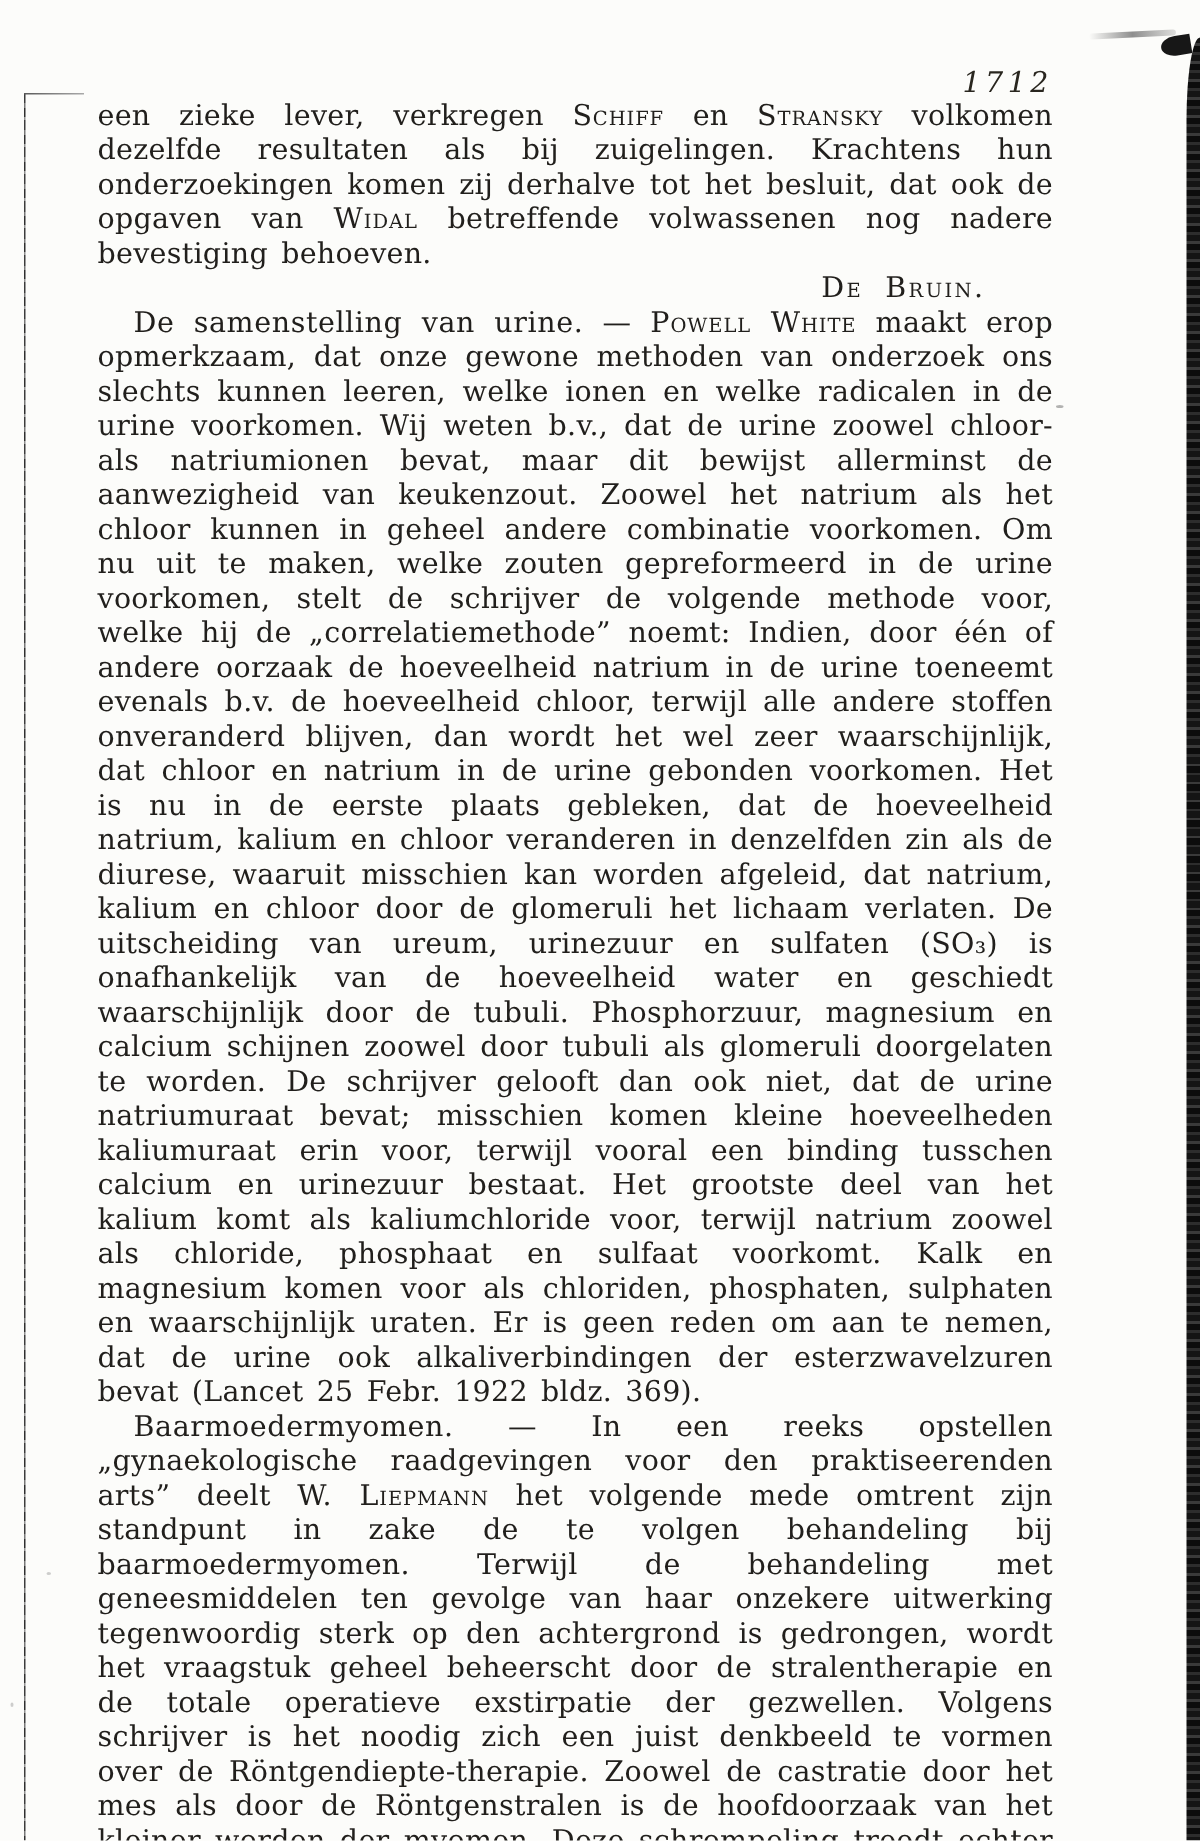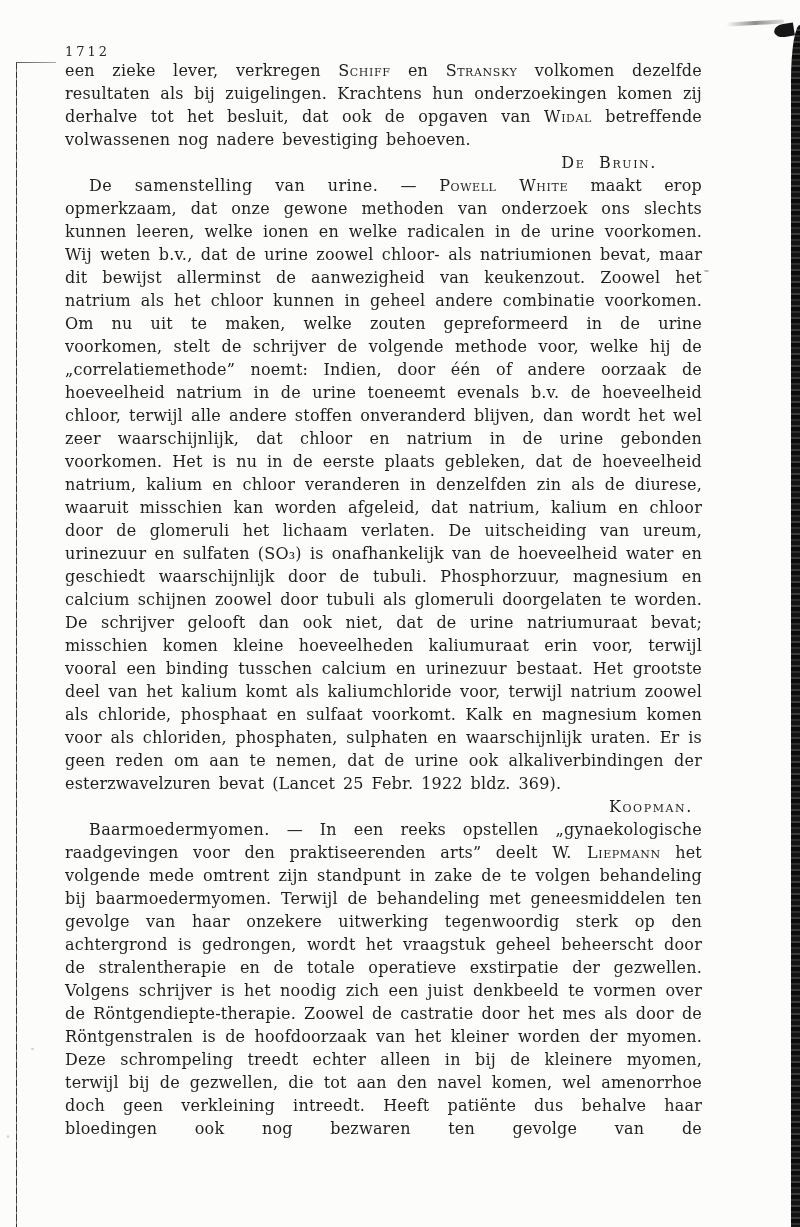--- a/index.html
+++ b/index.html
@@ -47,45 +47,46 @@
   .speck { position: absolute; border-radius: 50%; background: rgba(40,40,40,.22); }
   .speck.s1 { left: 31px;  top: 1048px; width: 3px; height: 2px; }
   .speck.s2 { left: 7px;   top: 1135px; width: 2px; height: 3px; }
   .speck.s3 { left: 704px; top: 270px;  width: 5px; height: 2px; background: rgba(40,40,40,.35); }
   
   .content {
     position: absolute; left: 65px; top: 0; width: 637px;
   }
   .page-number {
     margin-top: 44px;
-    text-align: left;
-    font-size: 13px;
+    text-align: right;
+    font-size: 19px;
     letter-spacing: 3px;
     color: #29261f;
+    font-style: italic;
   }
   p.body-text {
     margin: 0;
-    font-size: 16px;
+    font-size: 19px;
     line-height: 23px;
     text-align: justify;
     word-spacing: 2.5px;
     letter-spacing: 0.2px;
   }
   .continued { margin-top: 21px; }
   .indented { text-indent: 24px; margin-top: 9px; }
   .justify-last { text-align-last: justify; }
   .article-title {
     font-weight: 400;
     letter-spacing: 0.4px;
   }
   .seg-sc, .signature { font-variant: small-caps; }
   .seg-sc { letter-spacing: 0.6px; }
   .seg-i { }
   .signature {
-    font-size: 16px;
+    font-size: 19px;
     line-height: 23px;
     text-align: right;
     letter-spacing: 1.6px;
     word-spacing: 7px;
     margin: 0;
   }
   .sig-debruin { padding-right: 45px; }
   .sig-koopman { padding-right: 9px; }
 </style>
 </head>
@@ -103,18 +104,17 @@
   <div class="speck s3"></div>
 
   <div class="content">
 
     <div class="page-number">1712</div>
 
     <p class="body-text continued"><span class="seg-t">een zieke lever, verkregen </span><span class="seg-sc">Schiff</span><span class="seg-t"> en </span><span class="seg-sc">Stransky</span><span class="seg-t"> volkomen dezelfde resultaten als bij zuigelingen. Krachtens hun onderzoekingen komen zij derhalve tot het besluit, dat ook de opgaven van </span><span class="seg-sc">Widal</span><span class="seg-t"> betreffende volwassenen nog nadere bevestiging behoeven.</span></p>
     <div class="signature sig-debruin">De Bruin.</div>
 
     <p class="body-text indented"><span class="article-title">De samenstelling van urine.</span><span><span class="seg-t"> — </span><span class="seg-sc">Powell White</span><span class="seg-t"> maakt erop opmerkzaam, dat onze gewone methoden van onderzoek ons slechts kunnen leeren, welke ionen en welke radicalen in de urine voorkomen. Wij weten b.v., dat de urine zoowel chloor- als natriumionen bevat, maar dit bewijst allerminst de aanwezigheid van keukenzout. Zoowel het natrium als het chloor kunnen in geheel andere combinatie voorkomen. Om nu uit te maken, welke zouten gepreformeerd in de urine voorkomen, stelt de schrijver de volgende methode voor, welke hij de „correlatiemethode” noemt: Indien, door één of andere oorzaak de hoeveelheid natrium in de urine toeneemt evenals b.v. de hoeveelheid chloor, terwijl alle andere stoffen onveranderd blijven, dan wordt het wel zeer waarschijnlijk, dat chloor en natrium in de urine gebonden voorkomen. Het is nu in de eerste plaats gebleken, dat de hoeveelheid natrium, kalium en chloor veranderen in denzelfden zin als de diurese, waaruit misschien kan worden afgeleid, dat natrium, kalium en chloor door de glomeruli het lichaam verlaten. De uitscheiding van ureum, urinezuur en sulfaten (SO₃) is onafhankelijk van de hoeveelheid water en geschiedt waarschijnlijk door de tubuli. Phosphorzuur, magnesium en calcium schijnen zoowel door tubuli als glomeruli doorgelaten te worden. De schrijver gelooft dan ook niet, dat de urine natriumuraat bevat; misschien komen kleine hoeveelheden kaliumuraat erin voor, terwijl vooral een binding tusschen calcium en urinezuur bestaat. Het grootste deel van het kalium komt als kaliumchloride voor, terwijl natrium zoowel als chloride, phosphaat en sulfaat voorkomt. Kalk en magnesium komen voor als chloriden, phosphaten, sulphaten en waarschijnlijk uraten. Er is geen reden om aan te nemen, dat de urine ook alkaliverbindingen der esterzwavelzuren bevat (</span><span class="seg-i">Lancet</span><span class="seg-t"> 25 Febr. 1922 bldz. 369).</span></span></p>
-    <div class="signature sig-koopman">Koopman.</div>
 
     <p class="body-text indented justify-last"><span class="article-title">Baarmoedermyomen.</span><span><span class="seg-t"> — In een reeks opstellen „gynaekologische raadgevingen voor den praktiseerenden arts” deelt </span><span class="seg-sc">W. Liepmann</span><span class="seg-t"> het volgende mede omtrent zijn standpunt in zake de te volgen behandeling bij baarmoedermyomen. Terwijl de behandeling met geneesmiddelen ten gevolge van haar onzekere uitwerking tegenwoordig sterk op den achtergrond is gedrongen, wordt het vraagstuk geheel beheerscht door de stralentherapie en de totale operatieve exstirpatie der gezwellen. Volgens schrijver is het noodig zich een juist denkbeeld te vormen over de Röntgendiepte-therapie. Zoowel de castratie door het mes als door de Röntgenstralen is de hoofdoorzaak van het kleiner worden der myomen. Deze schrompeling treedt echter alleen in bij de kleinere myomen, terwijl bij de gezwellen, die tot aan den navel komen, wel amenorrhoe doch geen verkleining intreedt. Heeft patiënte dus behalve haar bloedingen ook nog bezwaren ten gevolge van de</span></span></p>
 
   </div>
 </div>
 
 </body></html>

